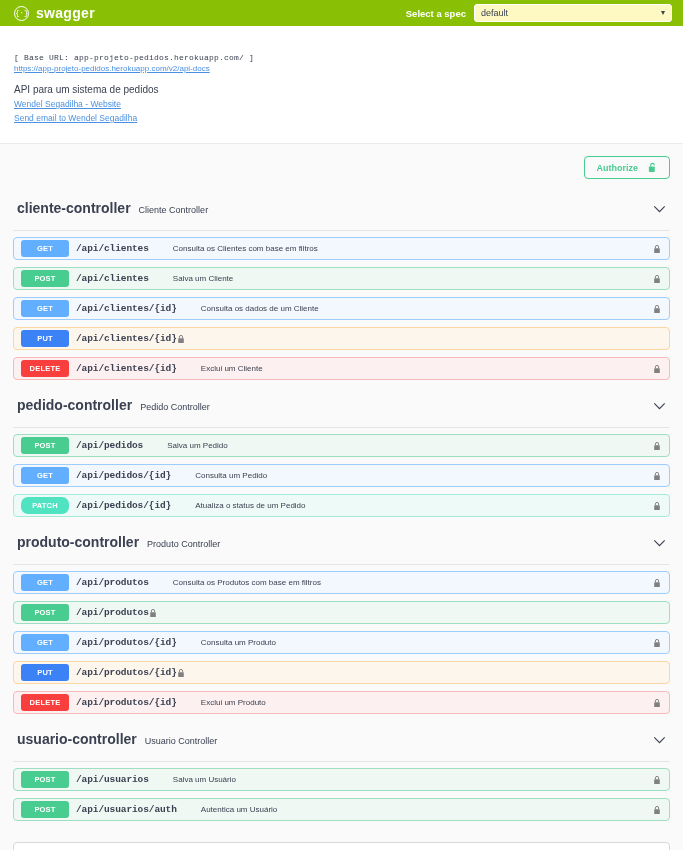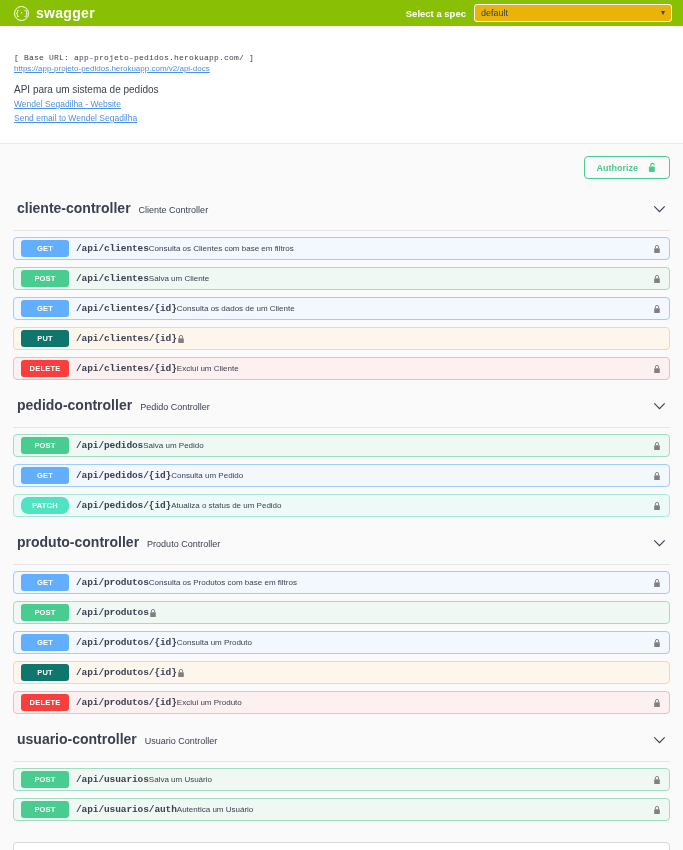--- a/index.html
+++ b/index.html
@@ -45,21 +45,21 @@
     gap: 8px;
   }
   .spec-label {
     color: #ffffff;
     font-size: 9.5px;
     font-weight: bold;
   }
   .spec-select {
     width: 198px;
     height: 18px;
-    background: #eab308;
+    background: #fef9c3;
     border: 1px solid #ffffff;
     border-radius: 3px;
     display: flex;
     align-items: center;
     padding: 0 6px;
     font-size: 9px;
     color: #3b4151;
     position: relative;
   }
   .spec-select .caret {
@@ -203,35 +203,35 @@
   .op-path {
     font-family: "Liberation Mono", monospace;
     font-size: 9.5px;
     font-weight: bold;
     color: #3b4151;
     letter-spacing: -0.1px;
   }
   .op-summary {
     font-size: 8px;
     color: #3b4151;
-    margin-left: 0;
+    margin-left: 24px;
     flex: 1;
     white-space: nowrap;
     overflow: hidden;
   }
   .op-lock {
     margin-right: 8px;
     display: flex;
     align-items: center;
   }
 
   
   .m-get    { background: #61affe; text-align: right; }
   .m-post   { background: #49cc90; }
-  .m-put    { background: #0f766e; }
+  .m-put    { background: #3b82f6; }
   .m-delete { background: #f93e3e; }
   .m-patch  { background: #50e3c2; border-radius: 7px; }
 
   .r-get    { background: #f3f8fe; border-color: #9ccdfb; }
   .r-post   { background: #eff8f3; border-color: #9fdfc1; }
   .r-put    { background: #fdf6ec; border-color: #fbd5a2; }
   .r-delete { background: #fdf0f0; border-color: #f8b9b9; }
   .r-patch  { background: #eefaf7; border-color: #a5ead9; }
 
   

